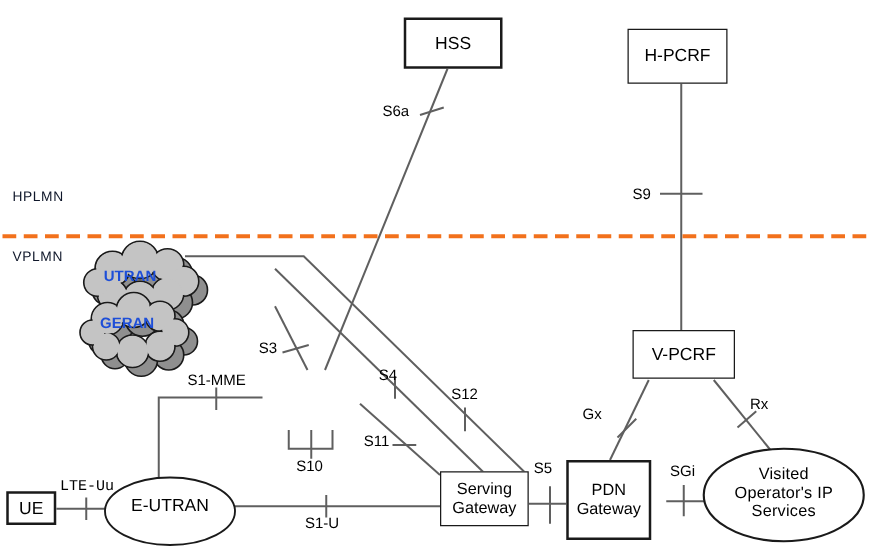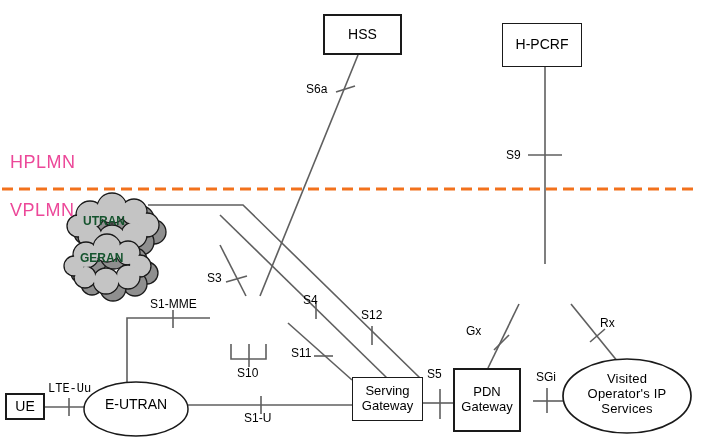--- a/index.html
+++ b/index.html
@@ -17,24 +17,24 @@
   .node.thicker{border-width:2.5px;}
   .node.thin{border-width:1px;}
   .ellipse-label{
     position:absolute;display:flex;flex-direction:column;align-items:center;
     justify-content:center;text-align:center;font-size:13px;line-height:1.15;
   }
   .iface{
     position:absolute;font-size:12px;white-space:nowrap;color:#000;
   }
   .region-label{
-    position:absolute;font-size:18px;letter-spacing:0.5px;color:#ec4899;
+    position:absolute;font-size:11px;letter-spacing:0.5px;color:#0f172a;
   }
   .cloud-label{
-    position:absolute;font-size:12px;font-weight:bold;white-space:nowrap;color:#14532d;
+    position:absolute;font-size:12px;font-weight:bold;white-space:nowrap;color:#1d4ed8;
   }
   .small-gap{letter-spacing:0.2px;}
 </style>
 </head>
 <body>
 
 <div id="canvas">
 
   <svg id="wires" width="701" height="440" viewBox="0 0 701 440">
 
@@ -167,20 +167,23 @@
   <div class="node" style="left:352px;top:377px;width:71px;height:44px;font-size:13px;">
     <span>Serving</span>
     <span>Gateway</span>
   </div>
 
   <div class="node thicker" style="left:453px;top:368px;width:68px;height:64px;font-size:13px;">
     <span>PDN</span>
     <span>Gateway</span>
   </div>
 
+  <div class="node thin" style="left:506px;top:264px;width:82px;height:39px;">
+    <span>V-PCRF</span>
+  </div>
 
   <div class="ellipse-label" style="left:86px;top:396px;width:100px;font-size:14px;">
     <span>E-UTRAN</span>
   </div>
 
   <div class="ellipse-label small-gap" style="left:567px;top:372px;width:120px;">
     <span>Visited</span>
     <span>Operator's IP</span>
     <span>Services</span>
   </div>

